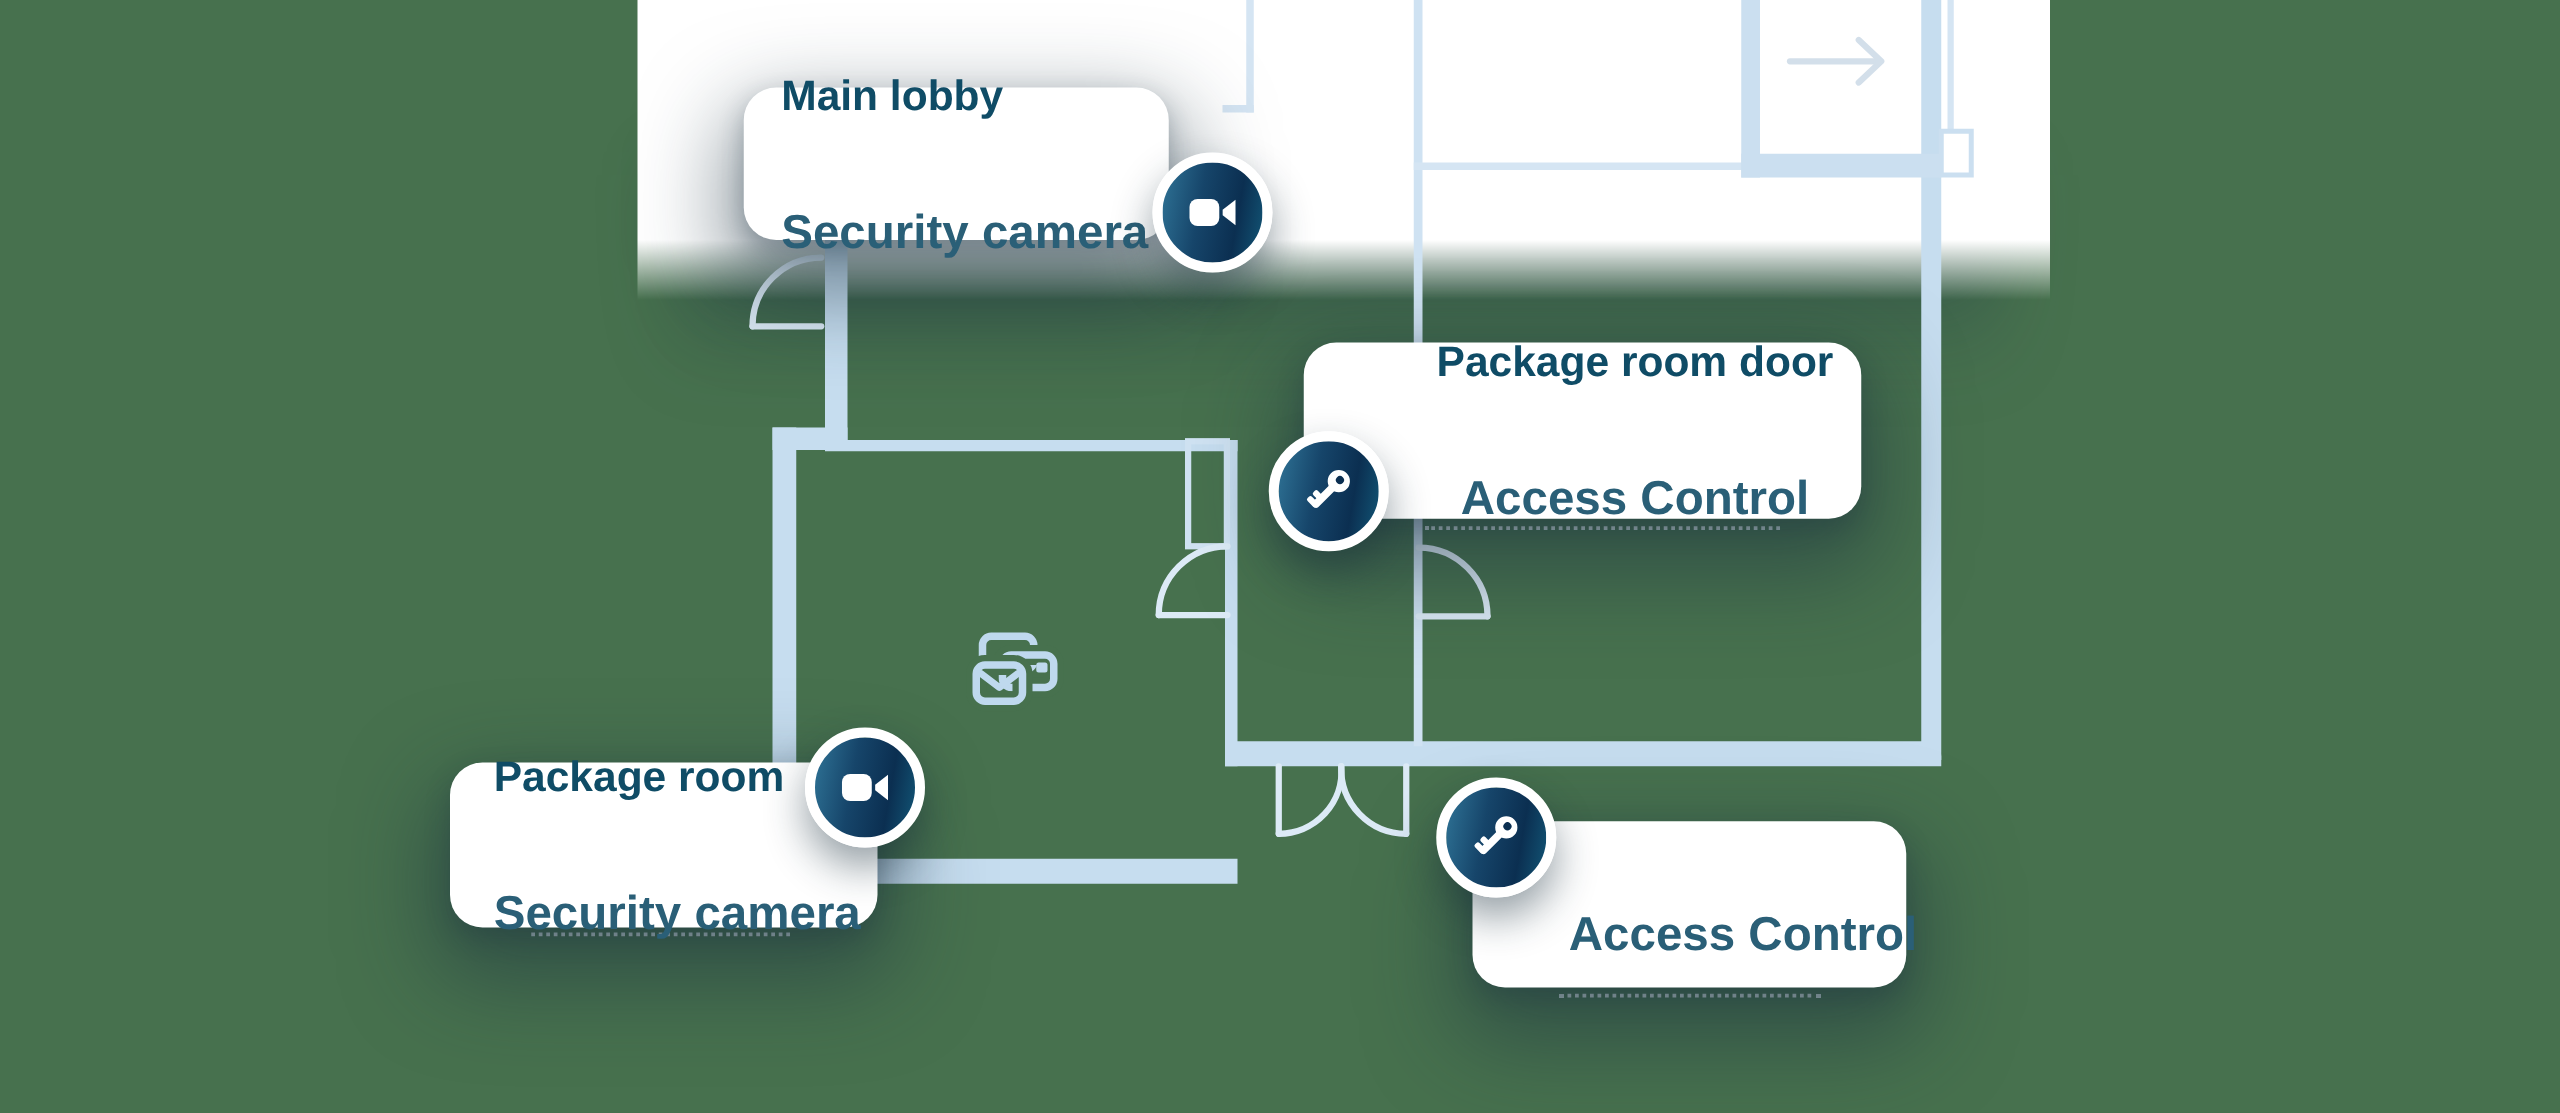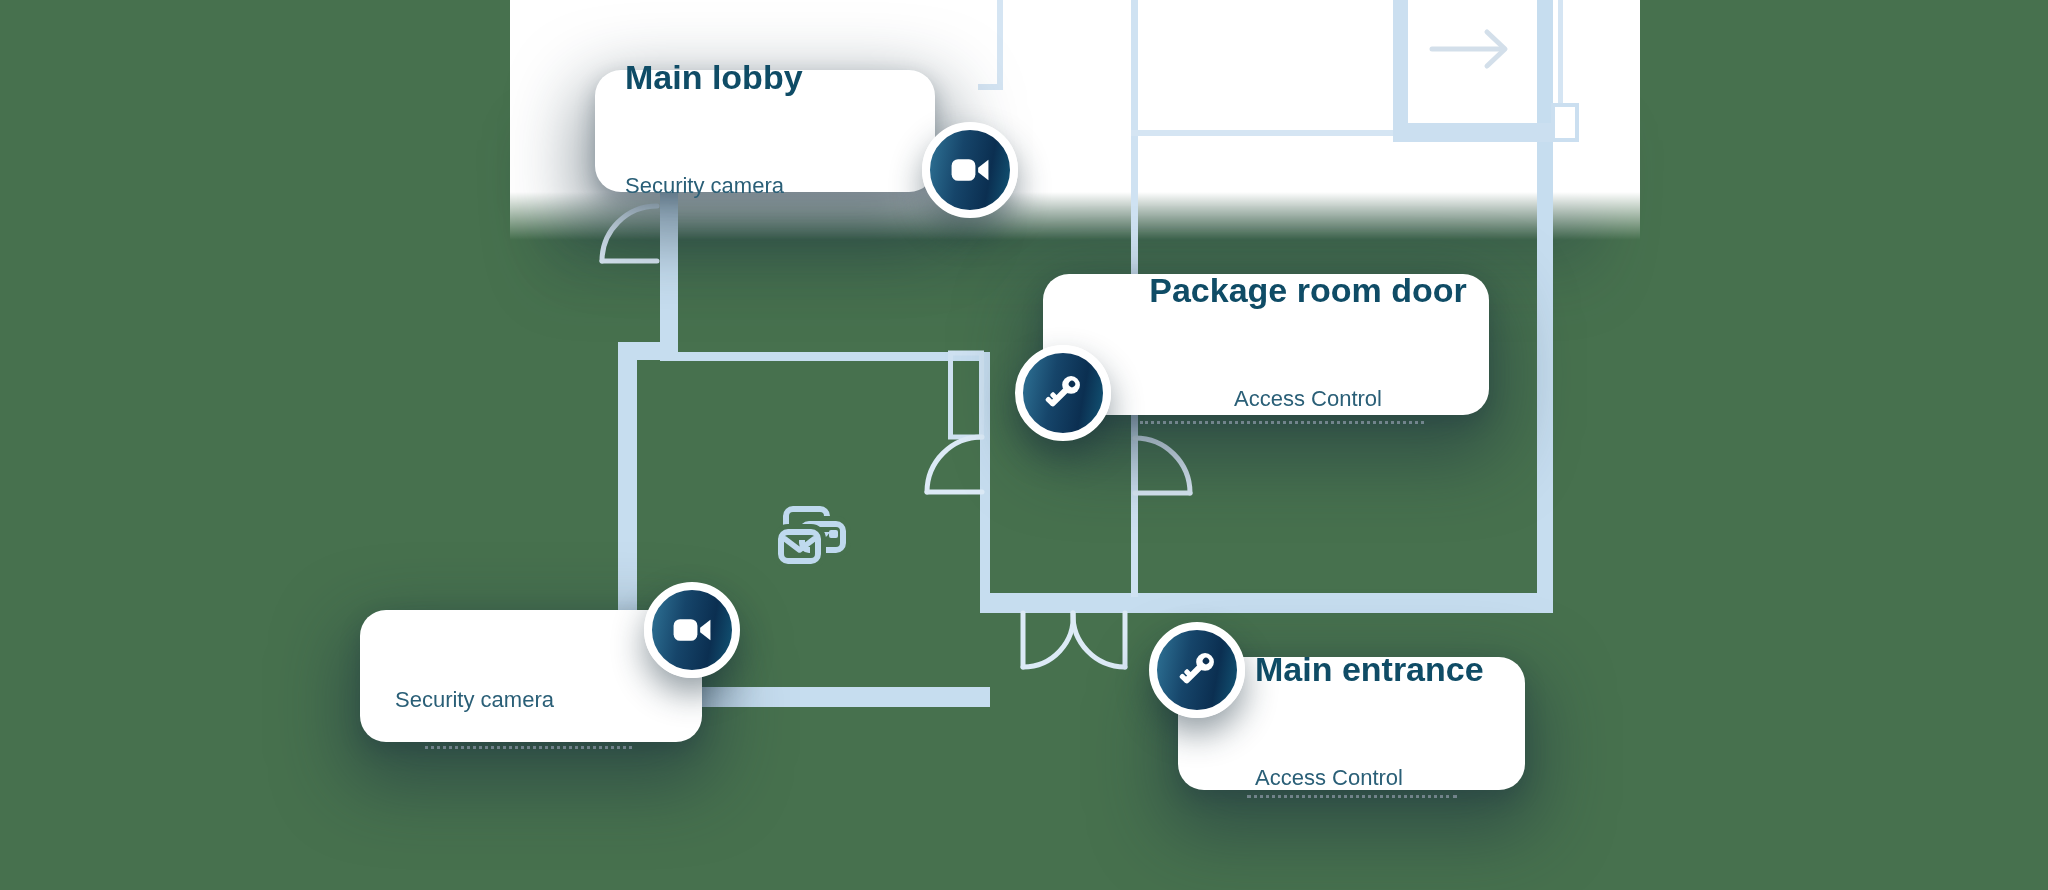--- a/index.html
+++ b/index.html
@@ -20,21 +20,21 @@
   .dotted{position:absolute;height:0;border-top:3px dotted rgba(230,240,247,.85);z-index:4;}
   .dot-door{left:1140px;top:421px;width:284px;}
   .dot-room{left:425px;top:746px;width:207px;}
   .dot-entrance{left:1247px;top:795px;width:210px;}
 
   
   .card{position:absolute;background:#fff;border-radius:26px;z-index:5;
     display:flex;flex-direction:column;justify-content:center;box-sizing:border-box;
     box-shadow:0 30px 70px 14px rgba(27,50,63,.50),0 8px 20px rgba(27,50,63,.28);gap:19px;}
   .card .title{font-size:34px;font-weight:700;color:#0F4C66;line-height:42px;white-space:nowrap;}
-  .card .subtitle{font-size:22px;font-weight:400;color:#2A5F77;line-height:42px;white-space:nowrap;margin-top:48px;}
+  .card .subtitle{font-size:38px;font-weight:700;color:#2A5F77;line-height:42px;white-space:nowrap;margin-top:48px;}
   .card-main-lobby{left:595px;top:70px;width:340px;height:122px;padding-left:30px;}
   .card-package-room-door{left:1043px;top:274px;width:446px;height:141px;padding-left:84px;align-items:center;}
   .card-package-room{left:360px;top:610px;width:342px;height:132px;padding-left:35px;}
   .card-main-entrance{left:1178px;top:657px;width:347px;height:133px;padding-left:77px;}
 
   
   .badge{position:absolute;width:80px;height:80px;border:8px solid #fff;border-radius:50%;z-index:6;
     background:linear-gradient(100deg,#2F7396 0%,#16456A 38%,#0B2F51 72%,#135C7C 104%);
     display:flex;align-items:center;justify-content:center;
     box-shadow:0 16px 32px rgba(22,44,58,.45);}
@@ -119,25 +119,25 @@
     <div class="title">Main lobby</div>
     <div class="subtitle">Security camera</div>
   </div>
 
   <div class="card card-package-room-door">
     <div class="title">Package room door</div>
     <div class="subtitle">Access Control</div>
   </div>
 
   <div class="card card-package-room">
+    <div class="title">Package room</div>
     <div class="subtitle">Security camera</div>
   </div>
 
   <div class="card card-main-entrance">
-    <div class="title">Main entrance</div>
     <div class="subtitle">Access Control</div>
   </div>
 
   <div class="badge badge-lobby-cam">
     <svg viewBox="0 0 48 48">
       <rect x="7" y="14" width="22" height="20" rx="6" fill="#ffffff"></rect>
       <path d="M31.5 22 L41 14.5 V33.5 L31.5 26 Z" fill="#ffffff"></path>
     </svg>
   </div>
 

